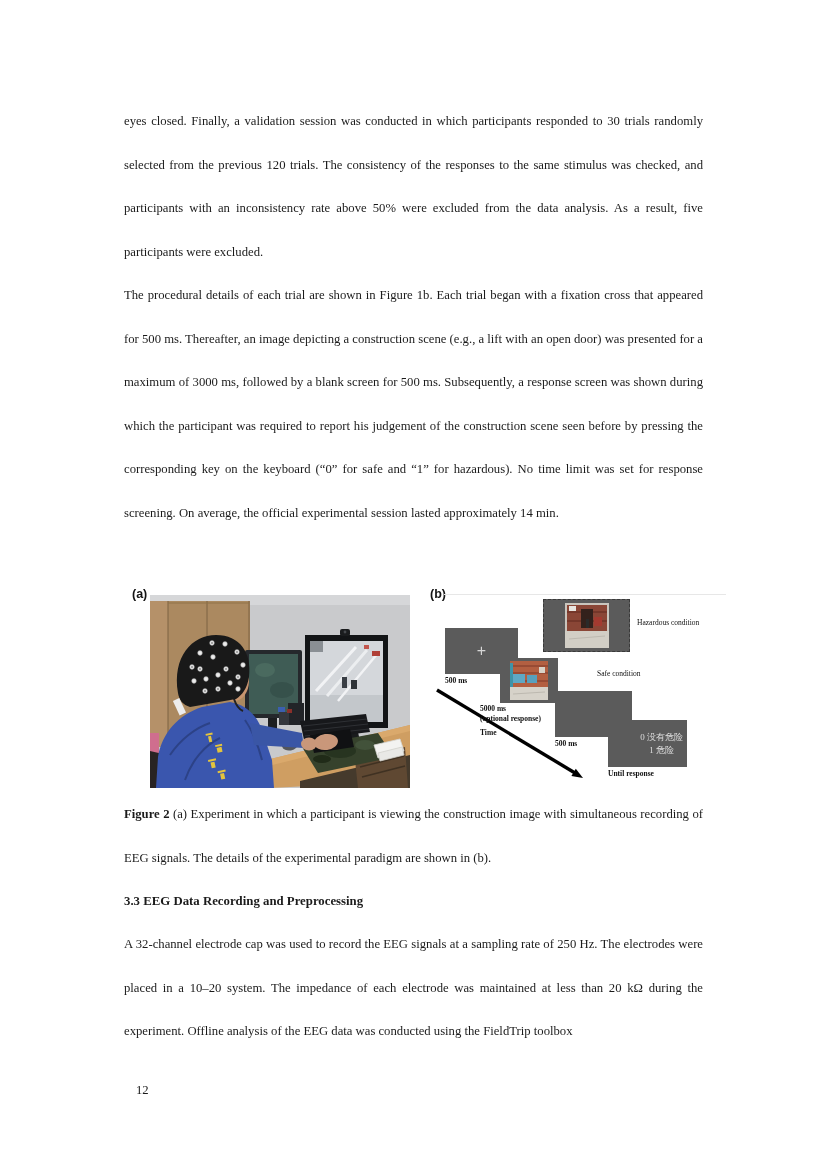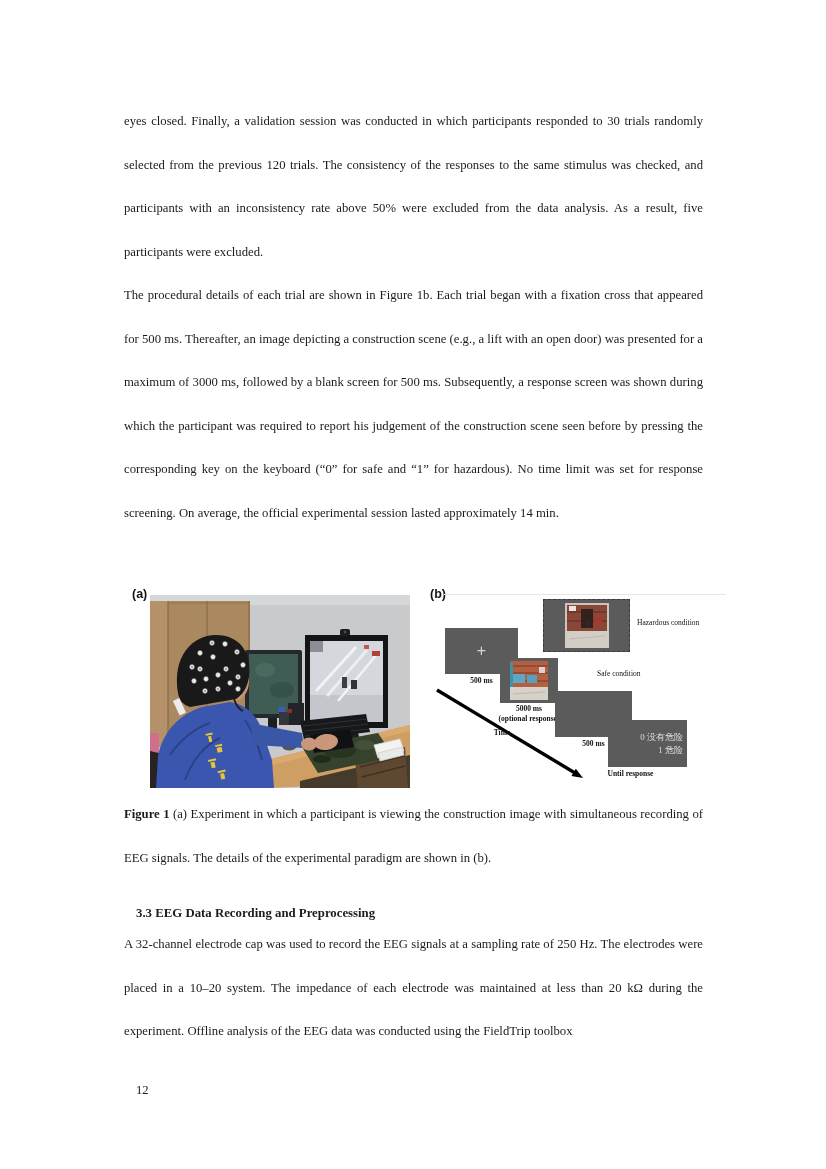--- a/index.html
+++ b/index.html
@@ -7,53 +7,53 @@
     position:relative; width:740px; height:1169px; background:#ffffff;
     font-family:"Liberation Serif","DejaVu Serif",serif; color:#1b1b1b;
     overflow:hidden;
   }
   .para {
     position:absolute; left:124px; width:579px; margin:0;
     font-size:12.7px; line-height:43.5px; text-align:justify;
   }
   .caption { position:absolute; left:124px; width:579px; margin:0;
     font-size:12.7px; line-height:43.5px; text-align:justify; }
-  .heading { position:absolute; left:124px; width:579px; margin:12px;
+  .heading { position:absolute; left:124px; width:579px; margin:0;
     font-size:12.8px; line-height:43.5px; font-weight:bold; }
   .pagenum { position:absolute; left:124px; width:60px; margin:12px;
     font-size:12.7px; line-height:28px; }
   .bold { font-weight:bold; }
 
   .figure { position:absolute; left:124px; top:582px; width:601px; height:213px; }
   .sublabel {
     position:absolute; font-family:"Liberation Sans","DejaVu Sans",sans-serif;
     font-weight:bold; font-size:12.5px; color:#141414;
   }
   .faintline { position:absolute; left:320px; top:12px; width:282px; height:1px; background:#e7e7e7; }
 
   .screen { position:absolute; background:var(--screen-gray,#5b5b5b); }
   .fix-wrap { position:absolute; inset:0; display:flex; align-items:center; justify-content:center; }
   .fix-cross { color:#d6d6d6; font-size:16px; font-weight:400; font-family:"Liberation Sans",sans-serif; }
   .stim-wrap { position:absolute; inset:0; display:flex; align-items:center; justify-content:center; }
 
   .slabel {
     position:absolute; font-size:7.5px; font-weight:bold; color:#111;
-    text-align:center; line-height:10px; font-family:"Liberation Serif",serif;
+    text-align:left; line-height:10px; font-family:"Liberation Serif",serif;
   }
   .condlabel {
     position:absolute; font-size:7.5px; font-weight:normal; color:#111;
     white-space:nowrap; font-family:"Liberation Serif",serif;
   }
   .inset {
     position:absolute; left:419px; top:17px; width:87px; height:53px;
     background:var(--screen-gray,#5b5b5b); border:1px dashed #3a3a3a;
     display:flex; align-items:center; justify-content:center; box-sizing:border-box;
   }
   .resp { position:absolute; inset:0; display:flex; align-items:center; justify-content:center; }
-  .resp-inner { text-align:right;margin-left:28px; }
+  .resp-inner { text-align:center;margin-left:28px; }
   .resp-line { display:block; font-size:9px; line-height:13px; color:#dedede; }
   .arrow-svg { position:absolute; left:300px; top:100px; }
 </style>
 </head>
 <body>
 
 <div class="page" style="--screen-gray: #5b5b5b;">
 
   <p class="para" style="top:100px">eyes closed. Finally, a validation session was conducted in which participants responded to 30 trials randomly selected from the previous 120 trials. The consistency of the responses to the same stimulus was checked, and participants with an inconsistency rate above 50% were excluded from the data analysis. As a result, five participants were excluded.</p>
 
@@ -247,26 +247,26 @@
     <span class="slabel" style="left:431px; top:157px; width:77px">500 ms</span>
 
     <div class="screen" style="left:484px; top:138px; width:79px; height:47px">
       <div class="resp">
           <span class="resp-inner">
         <span class="resp-line">0  没有危险</span>
         <span class="resp-line">1  危险</span>
       </span>
         </div>
     </div>
-    <span class="slabel" style="left:467px; top:187px; width:79px">Until response</span>
+    <span class="slabel" style="left:484px; top:187px; width:79px">Until response</span>
 
     <span class="slabel" style="left:356px; top:146px; width:44px">Time</span>
   </div>
 
-  <p class="caption" style="top:793px"><span class="bold">Figure 1</span><span> (a) Experiment in which a participant is viewing the construction image with simultaneous recording of EEG signals. The details of the experimental paradigm are shown in (b).</span></p>
+  <p class="caption" style="top:793px"><span class="bold">Figure 2</span><span> (a) Experiment in which a participant is viewing the construction image with simultaneous recording of EEG signals. The details of the experimental paradigm are shown in (b).</span></p>
 
   <h3 class="heading" style="top:880px">3.3 EEG Data Recording and Preprocessing</h3>
 
   <p class="para" style="top:923px">A 32-channel electrode cap was used to record the EEG signals at a sampling rate of 250 Hz. The electrodes were placed in a 10–20 system. The impedance of each electrode was maintained at less than 20 kΩ during the experiment. Offline analysis of the EEG data was conducted using the FieldTrip toolbox</p>
 
   <div class="pagenum" style="top:1064px">12</div>
 
 </div>
 
 </body></html>

